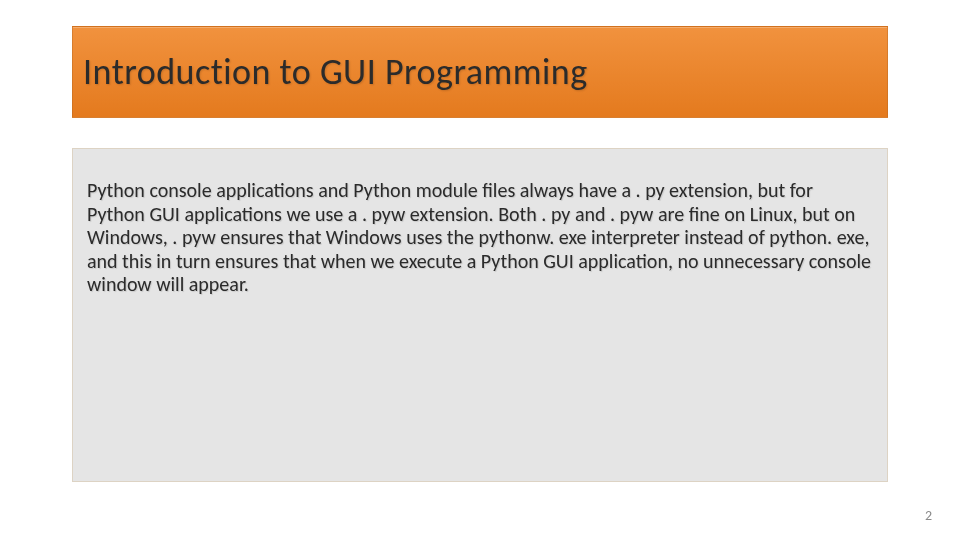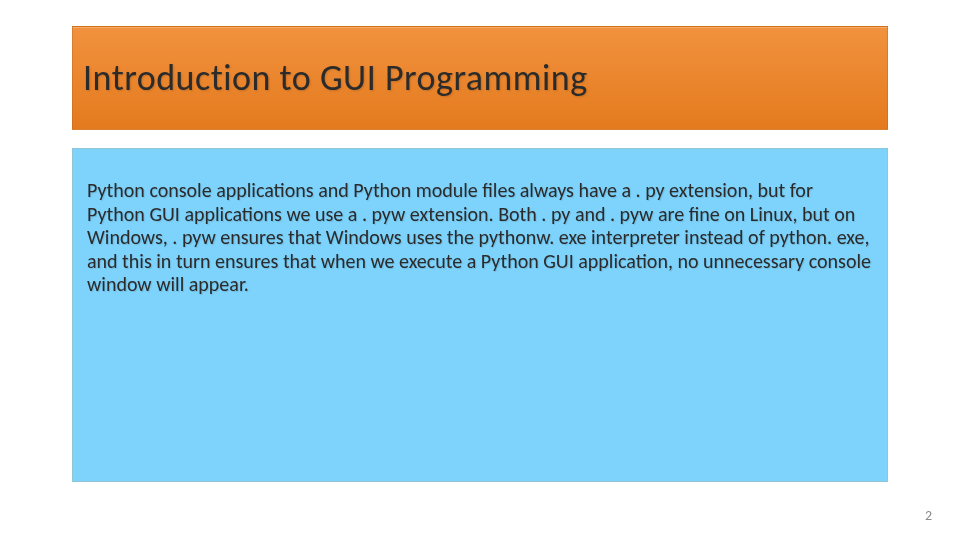--- a/index.html
+++ b/index.html
@@ -9,42 +9,42 @@
     background: #ffffff;
     font-family: Calibri, "Segoe UI", Arial, sans-serif;
     position: relative;
     overflow: hidden;
   }
   .title-bar {
     position: absolute;
     top: 26px;
     left: 72px;
     right: 72px;
-    height: 104px;
+    height: 92px;
     background: linear-gradient(to bottom, #f1923e 0%, #e47a1e 100%);
     border: 1px solid rgba(180,100,30,0.4);
     display: flex;
     align-items: center;
     padding-left: 10px;
     box-shadow: inset 0 1px 0 rgba(255,255,255,0.25);
   }
   .title-text {
     font-size: 36px;
     font-weight: 400;
     color: #2b2b2b;
     text-shadow: 1px 1px 2px rgba(0,0,0,0.15);
     letter-spacing: 0.5px;
   }
   .content-box {
     position: absolute;
     top: 148px;
     left: 72px;
     right: 72px;
     bottom: 58px;
-    background: #7dd3fc;
+    background: #e5e5e5;
     border: 1px solid rgba(200,160,100,0.25);
     padding: 30px 14px 14px 14px;
   }
   .body-text {
     font-size: 20px;
     line-height: 1.18;
     color: #2b2b2b;
     text-shadow: 1px 1px 1px rgba(0,0,0,0.12);
     font-weight: 400;
   }

